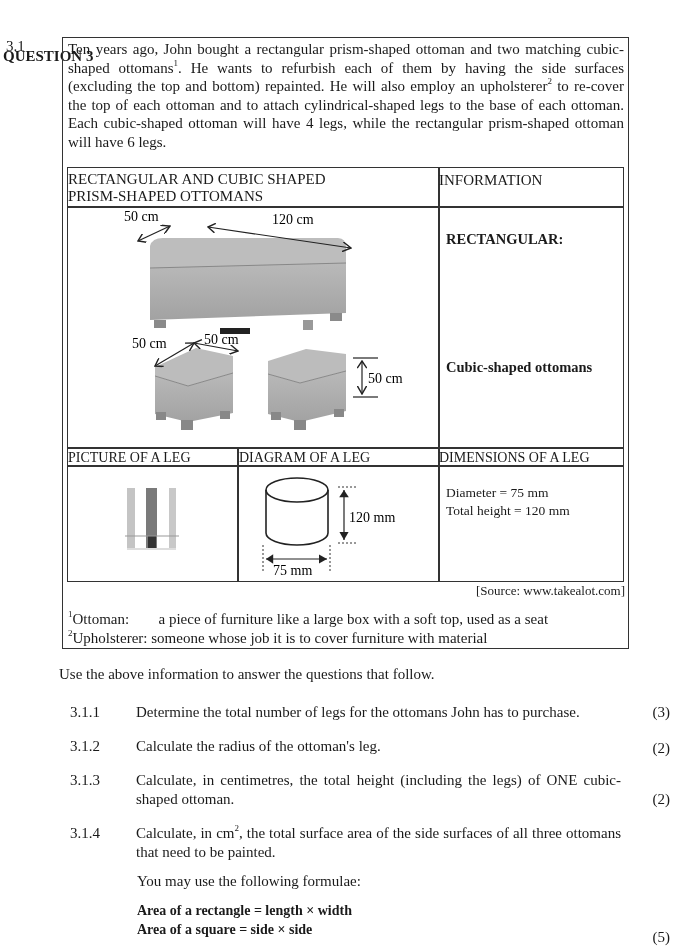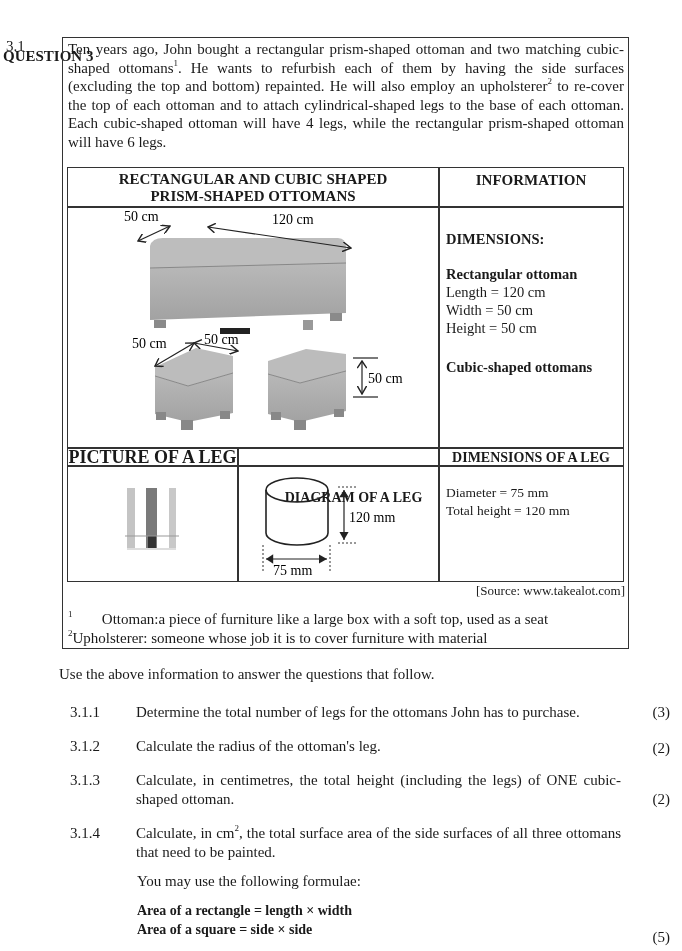--- a/index.html
+++ b/index.html
@@ -24,28 +24,28 @@
   }
   sup { font-size: 9px; line-height: 0; position: relative; top: -1px; vertical-align: super; }
 
   #info-table {
     left: 67px; top: 167px; width: 557px; height: 415px;
     border: 1.5px solid #333; box-sizing: border-box;
   }
   .vline { position: absolute; background: #333; width: 1.5px; }
   .hline { position: absolute; background: #333; height: 1.5px; }
 
-  .th { position: absolute; font-weight: bold; text-align: center; font-size: 15px; line-height: 17px; }
+  .th { position: absolute; font-weight: normal; font-size: 15px; line-height: 17px; }
   .cell-text { position: absolute; font-size: 14.5px; line-height: 18px; }
 
   #source { right: 57px; top: 583px; font-size: 13px; }
   #source .link { }
 
   #footnotes { left: 68px; top: 610px; font-size: 15px; line-height: 19px; }
-  .fn-term { display: inline-block; text-align: right; }
+  .fn-term { display: inline-block; }
 
   #use-info { left: 59px; top: 666px; font-size: 15px; }
   .qrow { position: absolute; left: 0; width: 682px; font-size: 15px; line-height: 18.5px; }
   .qnum { position: absolute; left: 70px; }
   .qtext { position: absolute; left: 136px; width: 485px; text-align: justify; }
   .qmark { position: absolute; right: 12px; }
   .formula { position: absolute; left: 137px; font-weight: bold; font-size: 14px; text-align: right; }
 
   svg text { font-family: "Liberation Serif", "DejaVu Serif", serif; }
 </style>
@@ -123,33 +123,27 @@
       <rect x="203" y="204" width="10" height="8" fill="#888"></rect>
       <rect x="226" y="212" width="12" height="10" fill="#888"></rect>
       <rect x="266" y="201" width="10" height="8" fill="#888"></rect>
     </g>
     <line x1="285" y1="150" x2="310" y2="150" stroke="#222" stroke-width="1.2"></line>
     <line x1="285" y1="189" x2="310" y2="189" stroke="#222" stroke-width="1.2"></line>
     <line x1="294" y1="153" x2="294" y2="186" stroke="#222" stroke-width="1.2" marker-end="url(#arr)" marker-start="url(#arrs)"></line>
     <text x="300" y="175" font-size="14">50 cm</text>
   </svg>
 
-  <div class="cell-text bold" style="left:378px; top:62px;">DIMENSIONS:</div>
-  <div class="cell-text" style="left:378px; top:97px;">
-    <div class="bold">Rectangular ottoman</div>
-    <div>Length = 120 cm</div>
-    <div>Width = 50 cm</div>
-    <div>Height = 50 cm</div>
-  </div>
+  <div class="cell-text bold" style="left:378px; top:62px;">RECTANGULAR:</div>
   <div class="cell-text" style="left:378px; top:190px;">
     <div class="bold">Cubic-shaped ottomans</div>
   </div>
 
-  <div class="th" style="left:0; top:281px; width:169px; font-size:18px;">PICTURE OF A LEG</div>
-  <div class="th" style="left:171px; top:281px; width:229px; font-size:14px;margin-top:40px;">DIAGRAM OF A LEG</div>
+  <div class="th" style="left:0; top:281px; width:169px; font-size:14px;">PICTURE OF A LEG</div>
+  <div class="th" style="left:171px; top:281px; width:229px; font-size:14px;">DIAGRAM OF A LEG</div>
   <div class="th" style="left:371px; top:281px; width:184px; font-size:14px;">DIMENSIONS OF A LEG</div>
 
   <svg class="abs" style="left:55px; top:318px;" width="65" height="70">
     <rect x="4" y="2" width="8" height="60" fill="#c4c4c4"></rect>
     <rect x="23" y="2" width="11" height="60" fill="#7a7a7a"></rect>
     <rect x="25" y="50" width="8" height="12" fill="#333"></rect>
     <rect x="46" y="2" width="7" height="60" fill="#c8c8c8"></rect>
     <line x1="2" y1="50" x2="56" y2="50" stroke="#999" stroke-width="1"></line>
     <line x1="4" y1="63" x2="53" y2="63" stroke="#bbb" stroke-width="1"></line>
   </svg>

